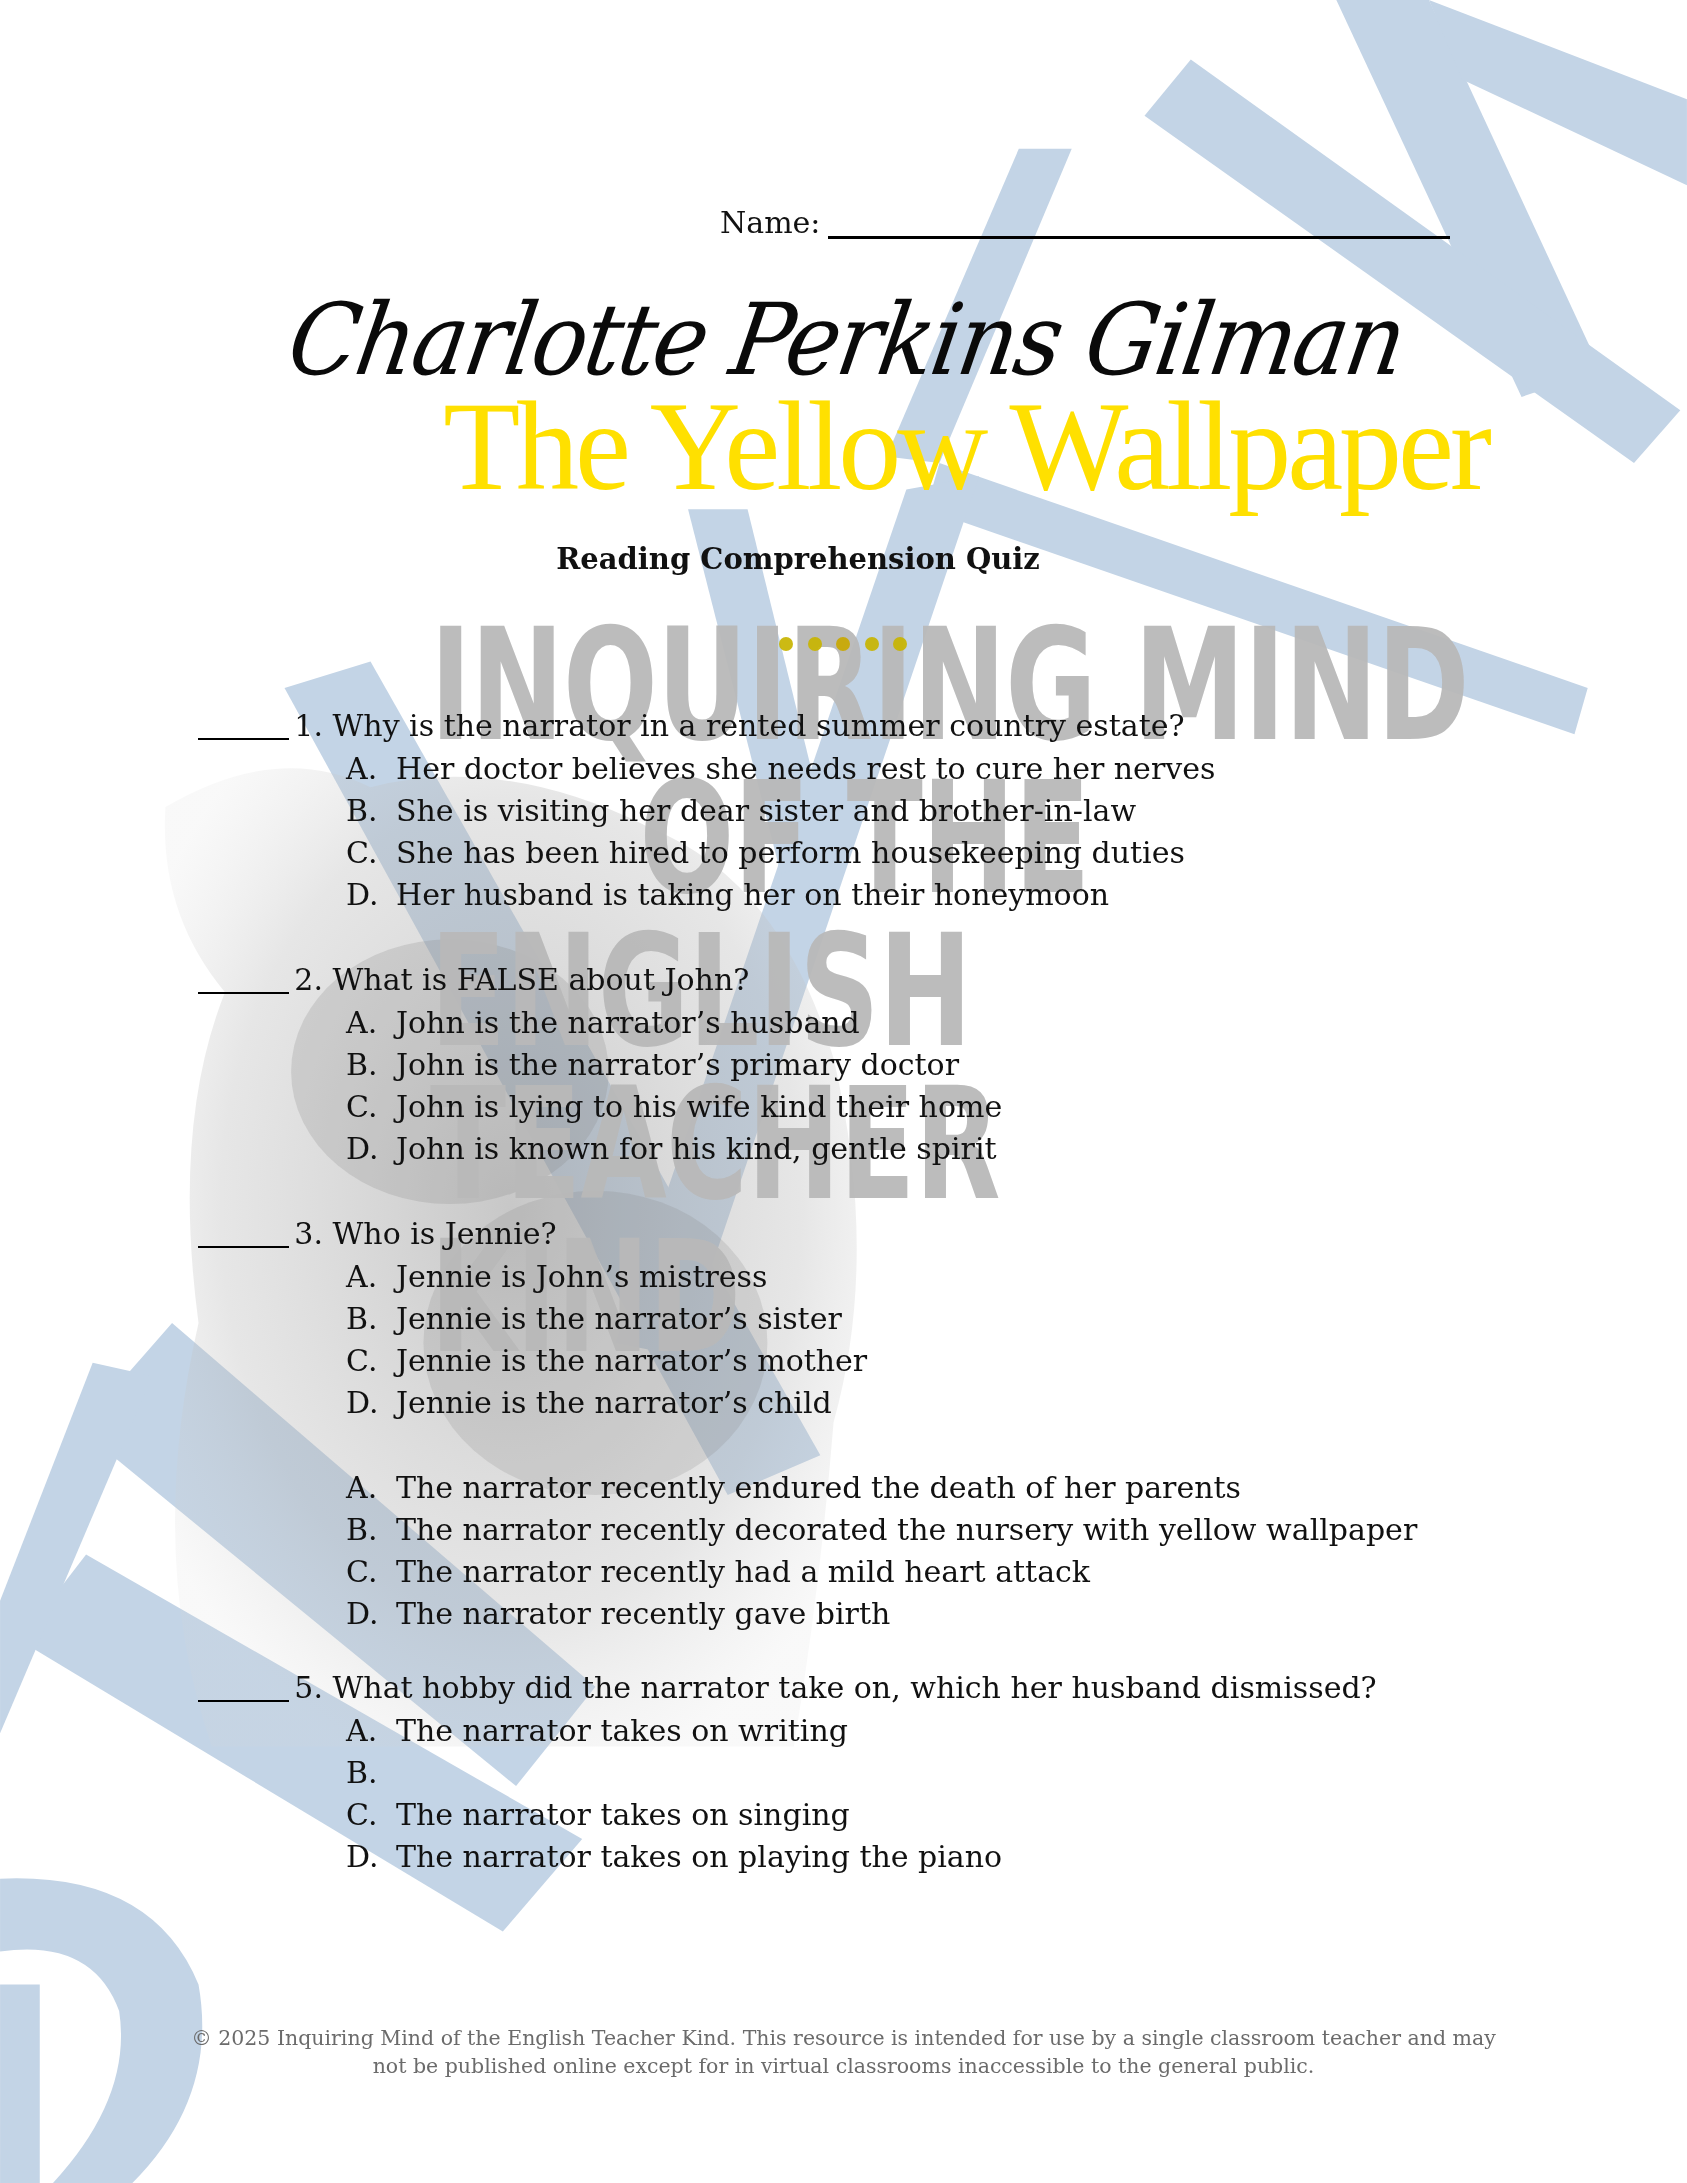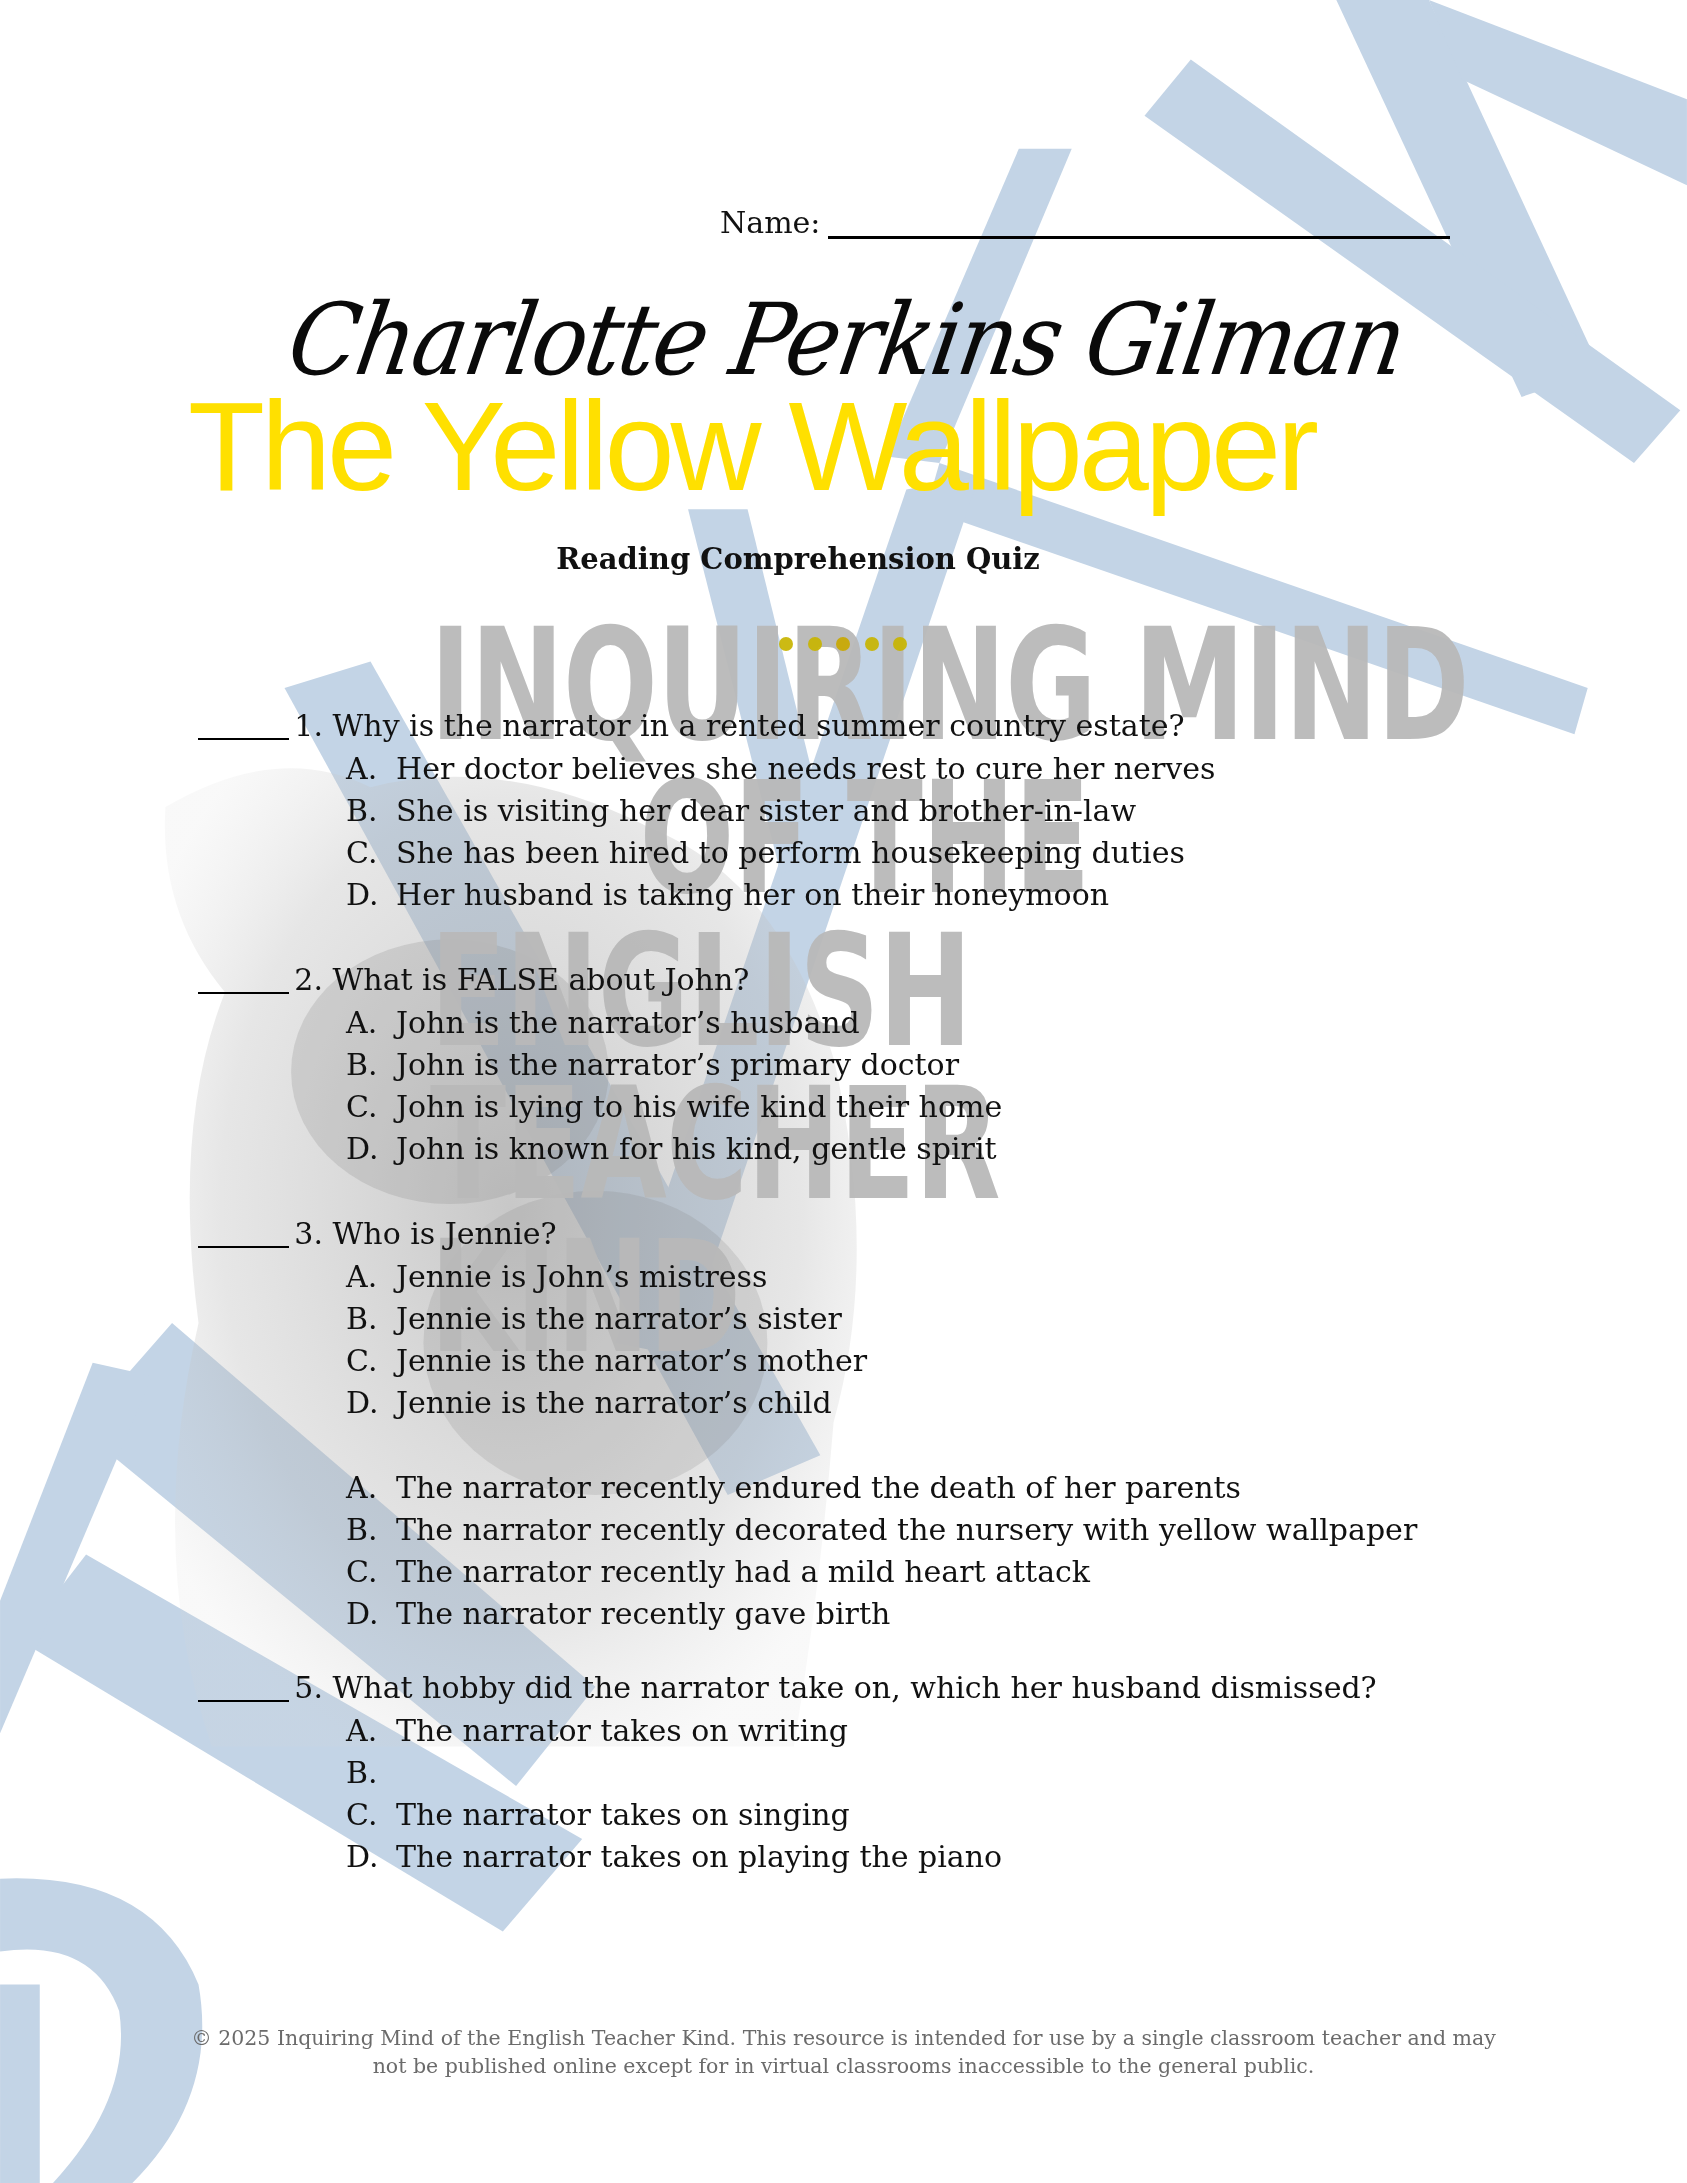--- a/index.html
+++ b/index.html
@@ -31,22 +31,22 @@
   .name-label { font-size: 30px; line-height: 40px; }
   .name-line { width: 622px; height: 3.3px; background: #000; margin-left: 8px; margin-bottom: 4px; }
 
   .author {
     position: absolute; left: 218px; top: 284px; width: 1257px; text-align: center;
     font-family: "DejaVu Serif", serif; font-style: italic;
     font-size: 99px; line-height: 112px; color: #0a0a0a;
     transform: scaleX(0.92) skewX(-10deg); letter-spacing: -2.6px;
   }
   .title {
-    position: absolute; left: 188px; top: 384px; width: 1290px; text-align: left;
-    font-family: Liberation Sans, sans-serif; font-size: 126px; line-height: 126px;
+    position: absolute; left: 198px; top: 384px; width: 1290px; text-align: right;
+    font-family: Liberation Serif, serif; font-size: 126px; line-height: 126px;
     color: #ffe000; letter-spacing: -4px;
   }
   .subtitle {
     position: absolute; left: 0; top: 539px; width: 1596px; text-align: center;
     font-size: 29px; font-weight: bold; line-height: 40px;
   }
   .dots {
     position: absolute; left: 779px; top: 637px; display: flex; gap: 14.6px;
   }
   .dot { width: 14px; height: 14px; border-radius: 50%; background: #c8b400; opacity: 0.92; }

